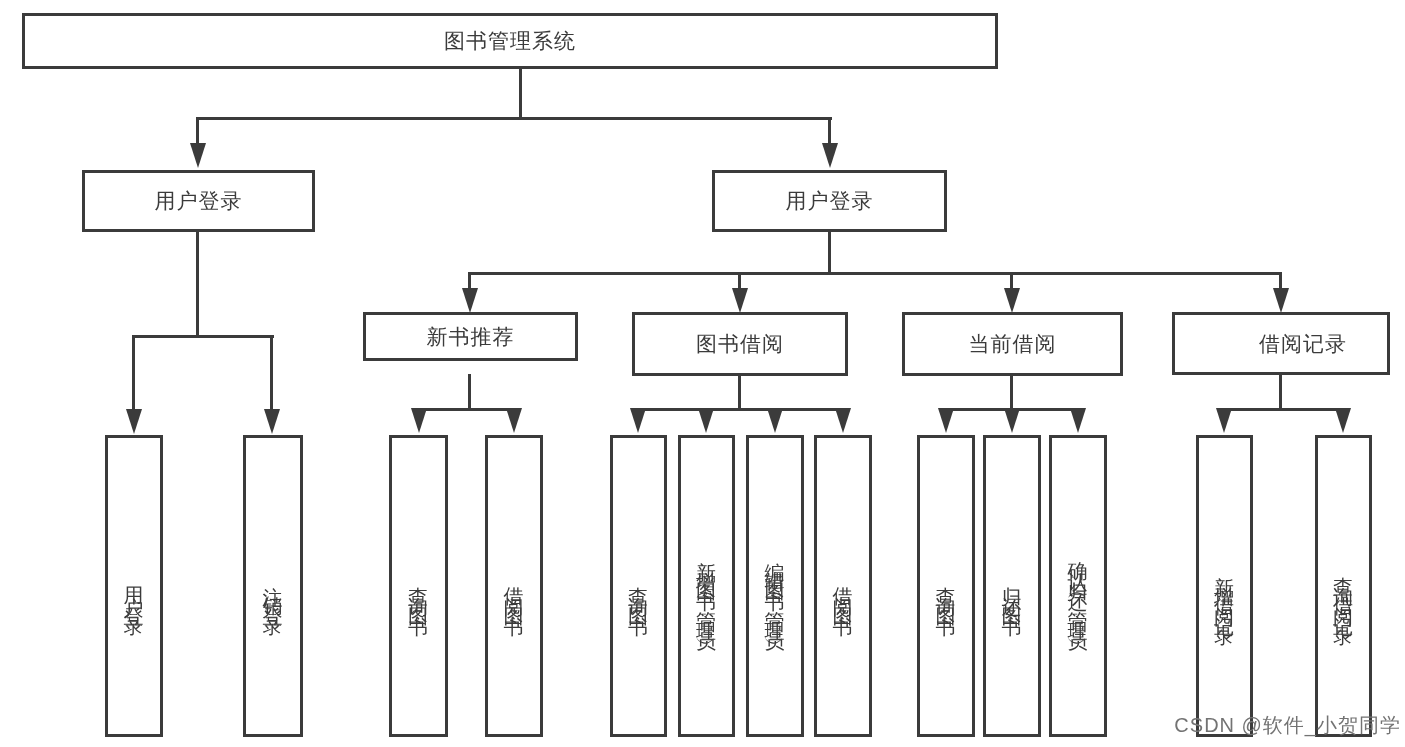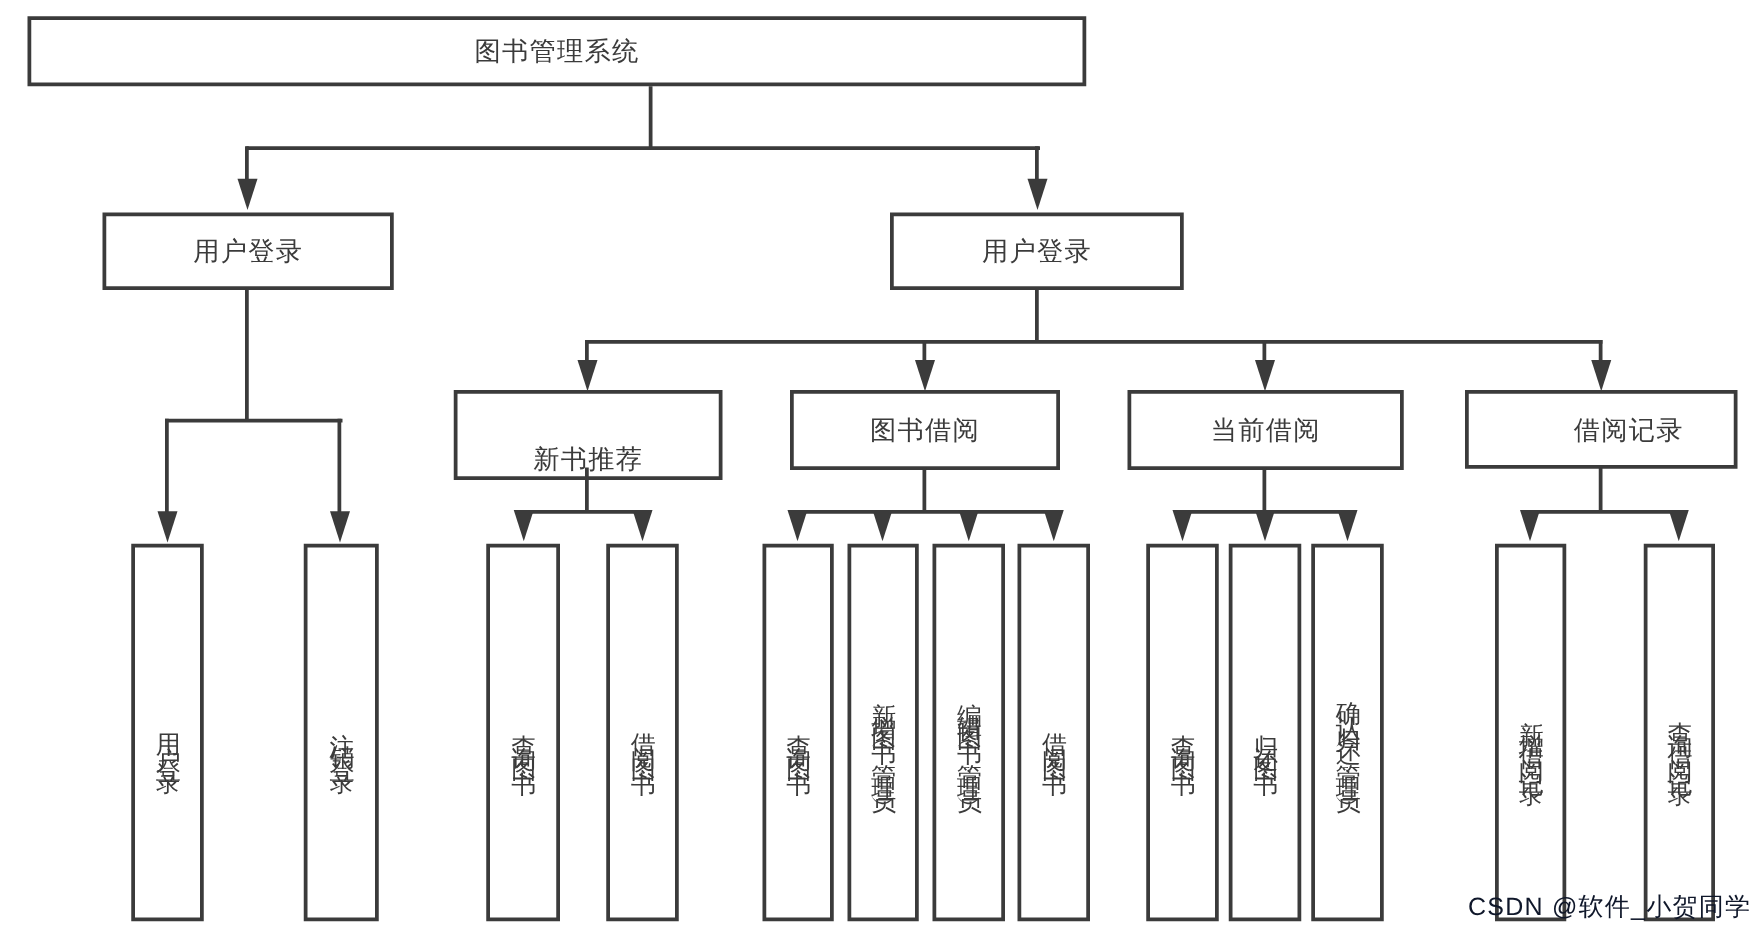--- a/index.html
+++ b/index.html
@@ -19,30 +19,30 @@
     margin-bottom:-10px; 
   }
   .hline{position:absolute;height:3px;background:#3b3b3b;}
   .vline{position:absolute;width:3px;background:#3b3b3b;}
   .arrow{
     position:absolute;width:0;height:0;
     border-left:8px solid transparent;border-right:8px solid transparent;
     border-top:25px solid #3b3b3b;
   }
   .watermark{
-    position:absolute;right:4px;top:712px;color:#0f172a;font-size:20px;
+    position:absolute;right:4px;top:712px;color:#737373;font-size:20px;
     letter-spacing:1px;white-space:nowrap;
   }
 </style>
 </head>
 <body>
 
 <div id="canvas">
 
-  <div class="box" style="left:22px;top:13px;width:847px;height:56px;">
+  <div class="box" style="left:22px;top:13px;width:976px;height:56px;">
     <span>图书管理系统</span>
   </div>
 
   <div class="vline" style="left:519px;top:69px;height:50px;"></div>
   <div class="hline" style="left:197px;top:117px;width:635px;"></div>
   <div class="vline" style="left:196px;top:117px;height:32px;"></div>
   <div class="arrow" style="left:190px;top:143px;"></div>
   <div class="vline" style="left:828px;top:117px;height:32px;"></div>
   <div class="arrow" style="left:822px;top:143px;"></div>
 
@@ -64,21 +64,21 @@
   <div class="hline" style="left:468px;top:272px;width:814px;"></div>
   <div class="vline" style="left:468px;top:272px;height:20px;"></div>
   <div class="arrow" style="left:462px;top:288px;"></div>
   <div class="vline" style="left:738px;top:272px;height:20px;"></div>
   <div class="arrow" style="left:732px;top:288px;"></div>
   <div class="vline" style="left:1010px;top:272px;height:20px;"></div>
   <div class="arrow" style="left:1004px;top:288px;"></div>
   <div class="vline" style="left:1279px;top:272px;height:20px;"></div>
   <div class="arrow" style="left:1273px;top:288px;"></div>
 
-  <div class="box" style="left:363px;top:312px;width:215px;height:72px;align-items:flex-end;">
+  <div class="box" style="left:363px;top:312px;width:215px;height:49px;">
     <span>新书推荐</span>
   </div>
   <div class="box" style="left:902px;top:312px;width:221px;height:64px;">
     <span>当前借阅</span>
   </div>
   <div class="box" style="left:632px;top:312px;width:216px;height:64px;">
     <span>图书借阅</span>
   </div>
   <div class="box" style="left:1172px;top:312px;width:218px;height:63px;padding-left:44px;">
     <span>借阅记录</span>

